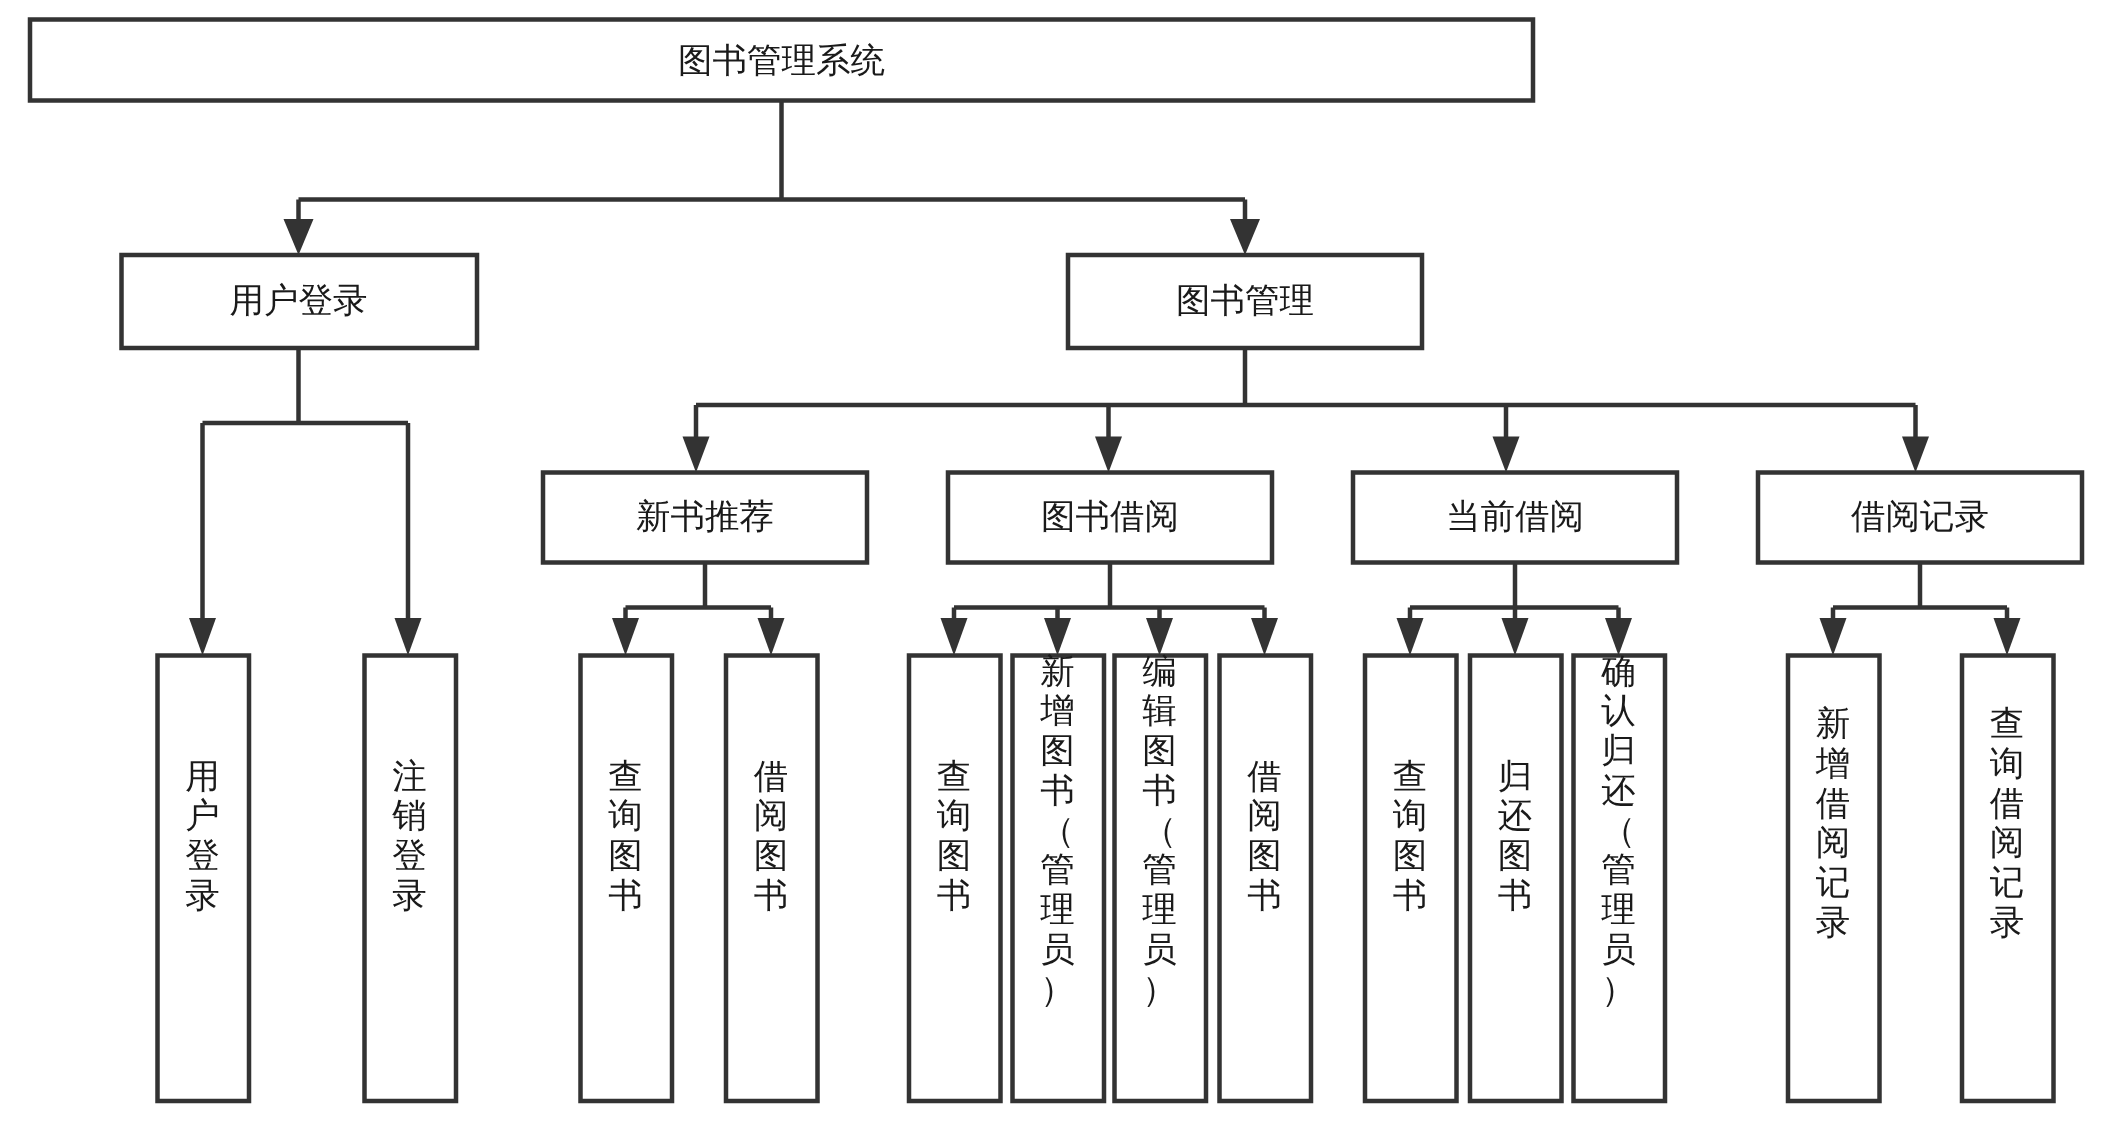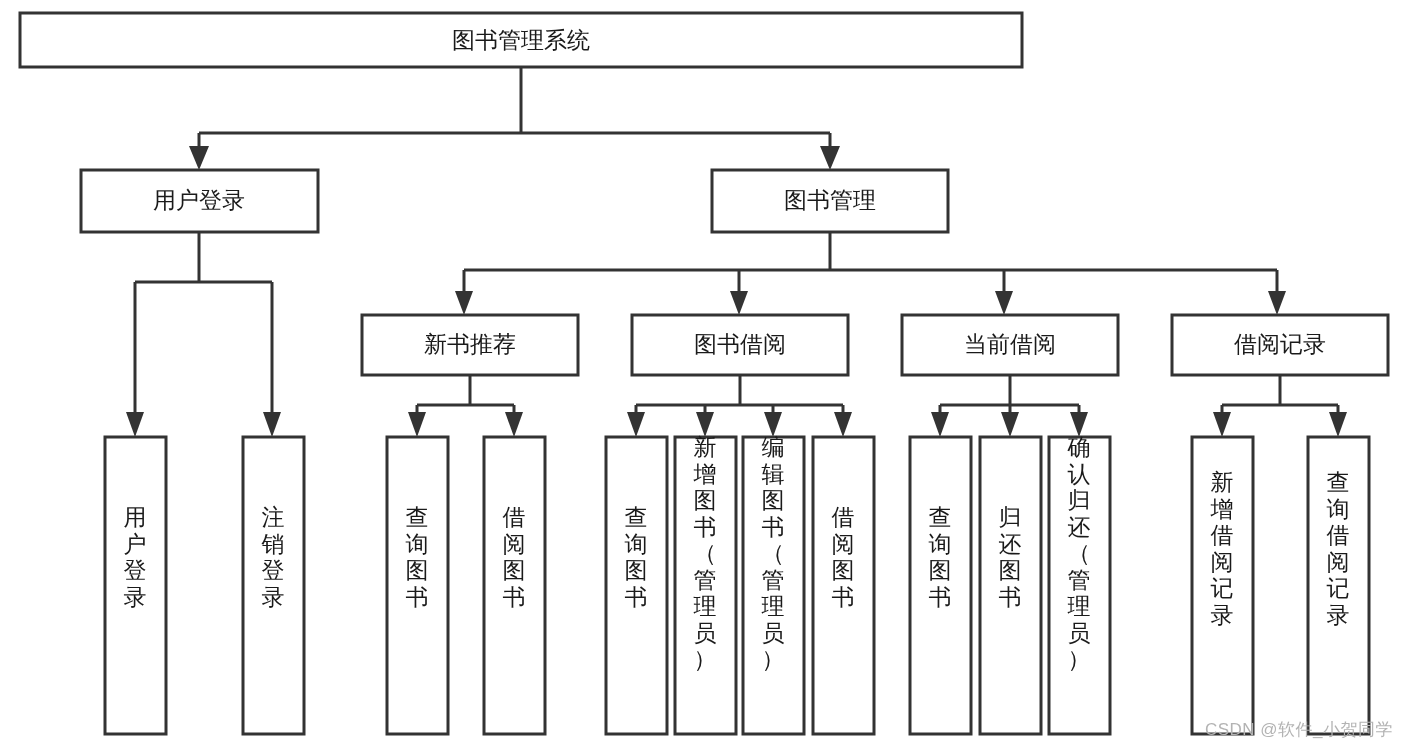--- a/index.html
+++ b/index.html
@@ -232,14 +232,13 @@
       <text class="node-label-v vtext" x="1222" y="490"><tspan x="1222" y="490">新</tspan><tspan x="1222" y="516.5">增</tspan><tspan x="1222" y="543">借</tspan><tspan x="1222" y="569.5">阅</tspan><tspan x="1222" y="596">记</tspan><tspan x="1222" y="622.5">录</tspan></text>
     </g>
 
     <g>
       <rect class="node-box" x="1308" y="437" width="61" height="297"></rect>
       <text class="node-label-v vtext" x="1338" y="490"><tspan x="1338" y="490">查</tspan><tspan x="1338" y="516.5">询</tspan><tspan x="1338" y="543">借</tspan><tspan x="1338" y="569.5">阅</tspan><tspan x="1338" y="596">记</tspan><tspan x="1338" y="622.5">录</tspan></text>
     </g>
 
   </svg>
 
-  <div class="watermark">CSDN @软件_小贺同学</div>
 </div>
 
 </body></html>

